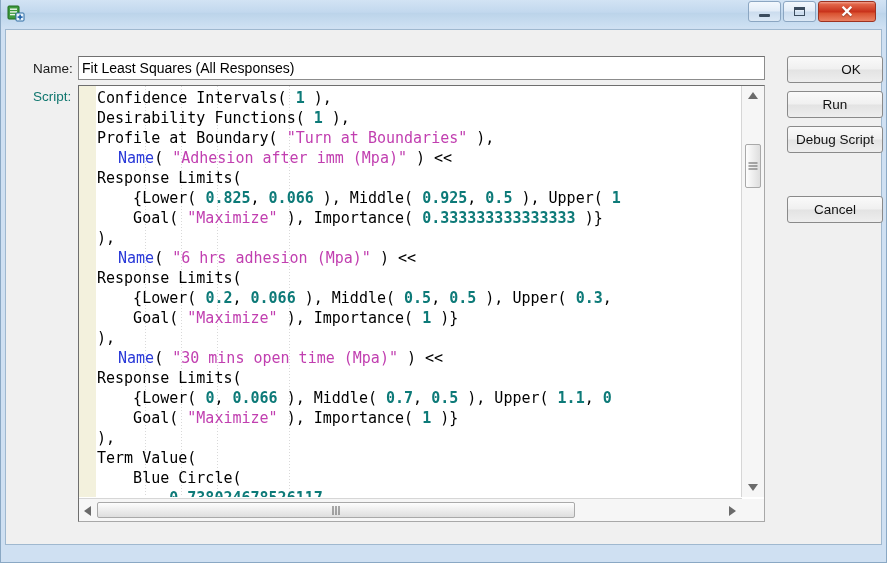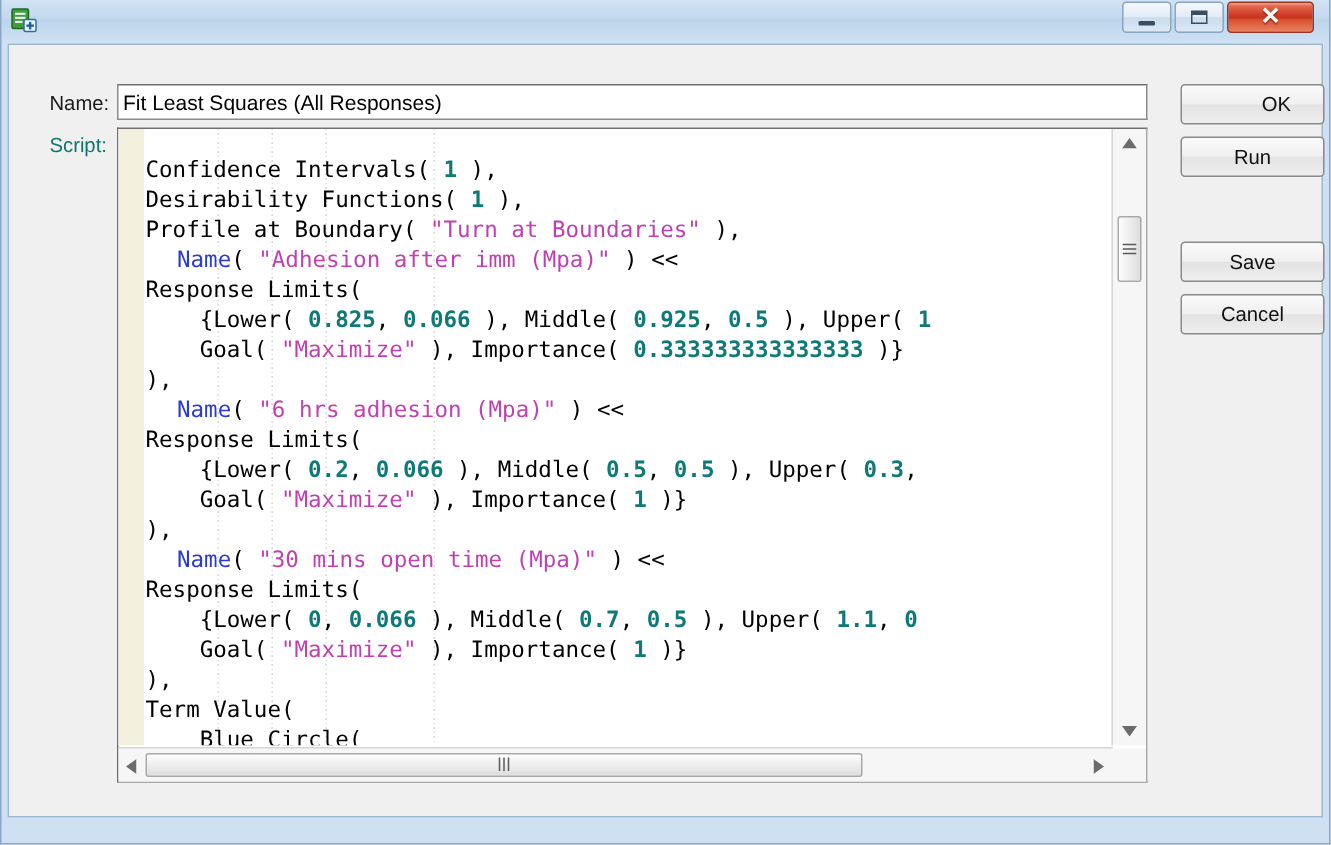--- a/index.html
+++ b/index.html
@@ -128,21 +128,21 @@
     opacity: .75;
   }
   #code {
     position: absolute; left: 18px; top: 0;
     width: 645px; height: 411px;
     font-family: "DejaVu Sans Mono", monospace;
     font-size: 15px;
     line-height: 20px;
     white-space: pre;
     color: #000000;
-    padding-top: 17px;
+    padding-top: 2px;
     box-sizing: border-box;
     overflow: hidden;
   }
   .num { color: #0d7a78; font-weight: bold; }
   .str { color: #c13fb0; }
   .fn  { color: #2a39d8; margin-left: 21px; }
 
   
   #vscroll {
     position: absolute; right: 0; top: 0; width: 22px; height: 411px;
@@ -298,18 +298,18 @@
         <svg class="sb-arrow" style="left:650px; top:7px; width:7px; height:10px" viewBox="0 0 7 10">
           <polygon points="0,0 7,5 0,10" fill="#6b6b6b"></polygon>
         </svg>
       </div>
 
       <div id="sb-corner"></div>
     </div>
 
     <div class="dlgbtn" id="btn-ok">OK</div>
     <div class="dlgbtn" id="btn-run">Run</div>
-    <div class="dlgbtn" id="btn-save">Save</div>
+    <div class="dlgbtn" id="btn-debug">Debug Script</div>
     <div class="dlgbtn" id="btn-cancel">Cancel</div>
   </div>
 
   <div id="frame-edge"></div>
 </div>
 
 </body></html>

